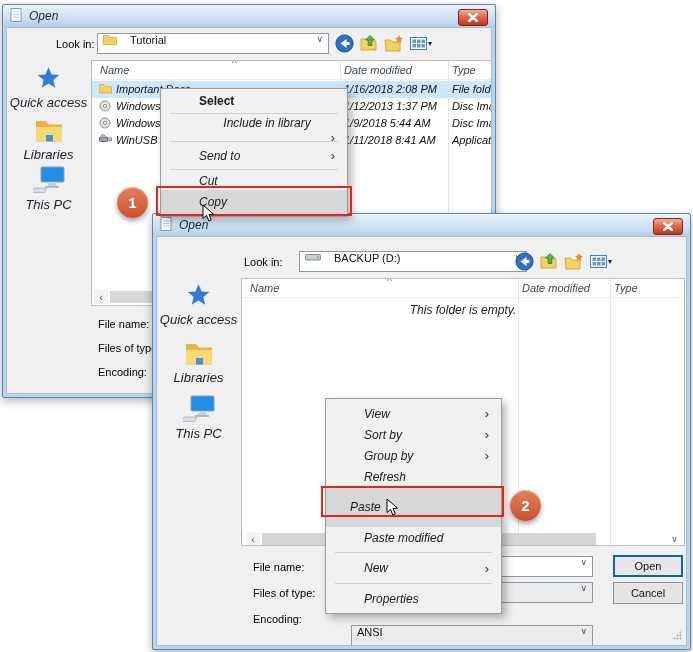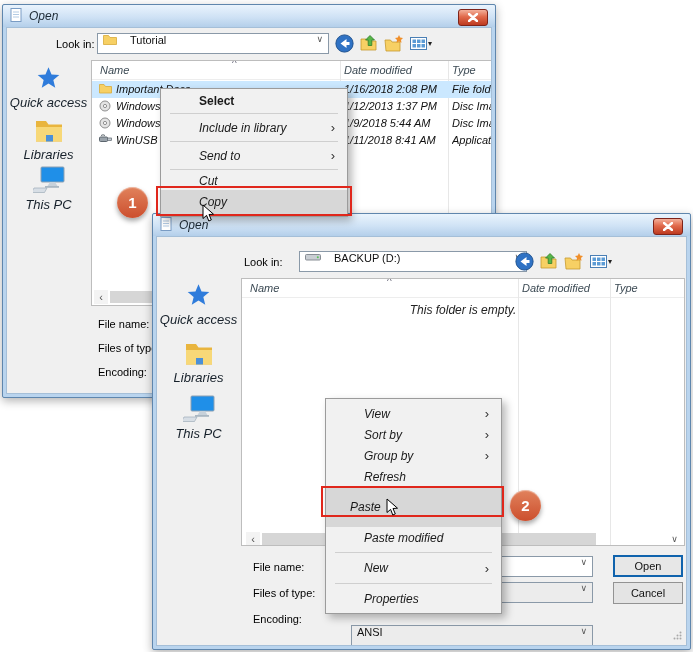--- a/index.html
+++ b/index.html
@@ -378,21 +378,21 @@
           </svg>
       </span>
     </div>
   </div>
 
   <div class="menu" style="left:160px;top:88px;width:188px;">
     <div class="mi bold" style="height:20px;">
       <span>Select</span>
     </div>
     <div class="msep"></div>
-    <div class="mi" style="height:23px;">
+    <div class="mi" style="height:23px;flex-direction:column;">
       <span>Include in library</span>
       <span class="marrow">›</span>
     </div>
     <div class="msep"></div>
     <div class="mi" style="height:23px;gap:39px;">
       <span>Send to</span>
       <span class="marrow">›</span>
     </div>
     <div class="msep"></div>
     <div class="mi" style="height:18px;">

